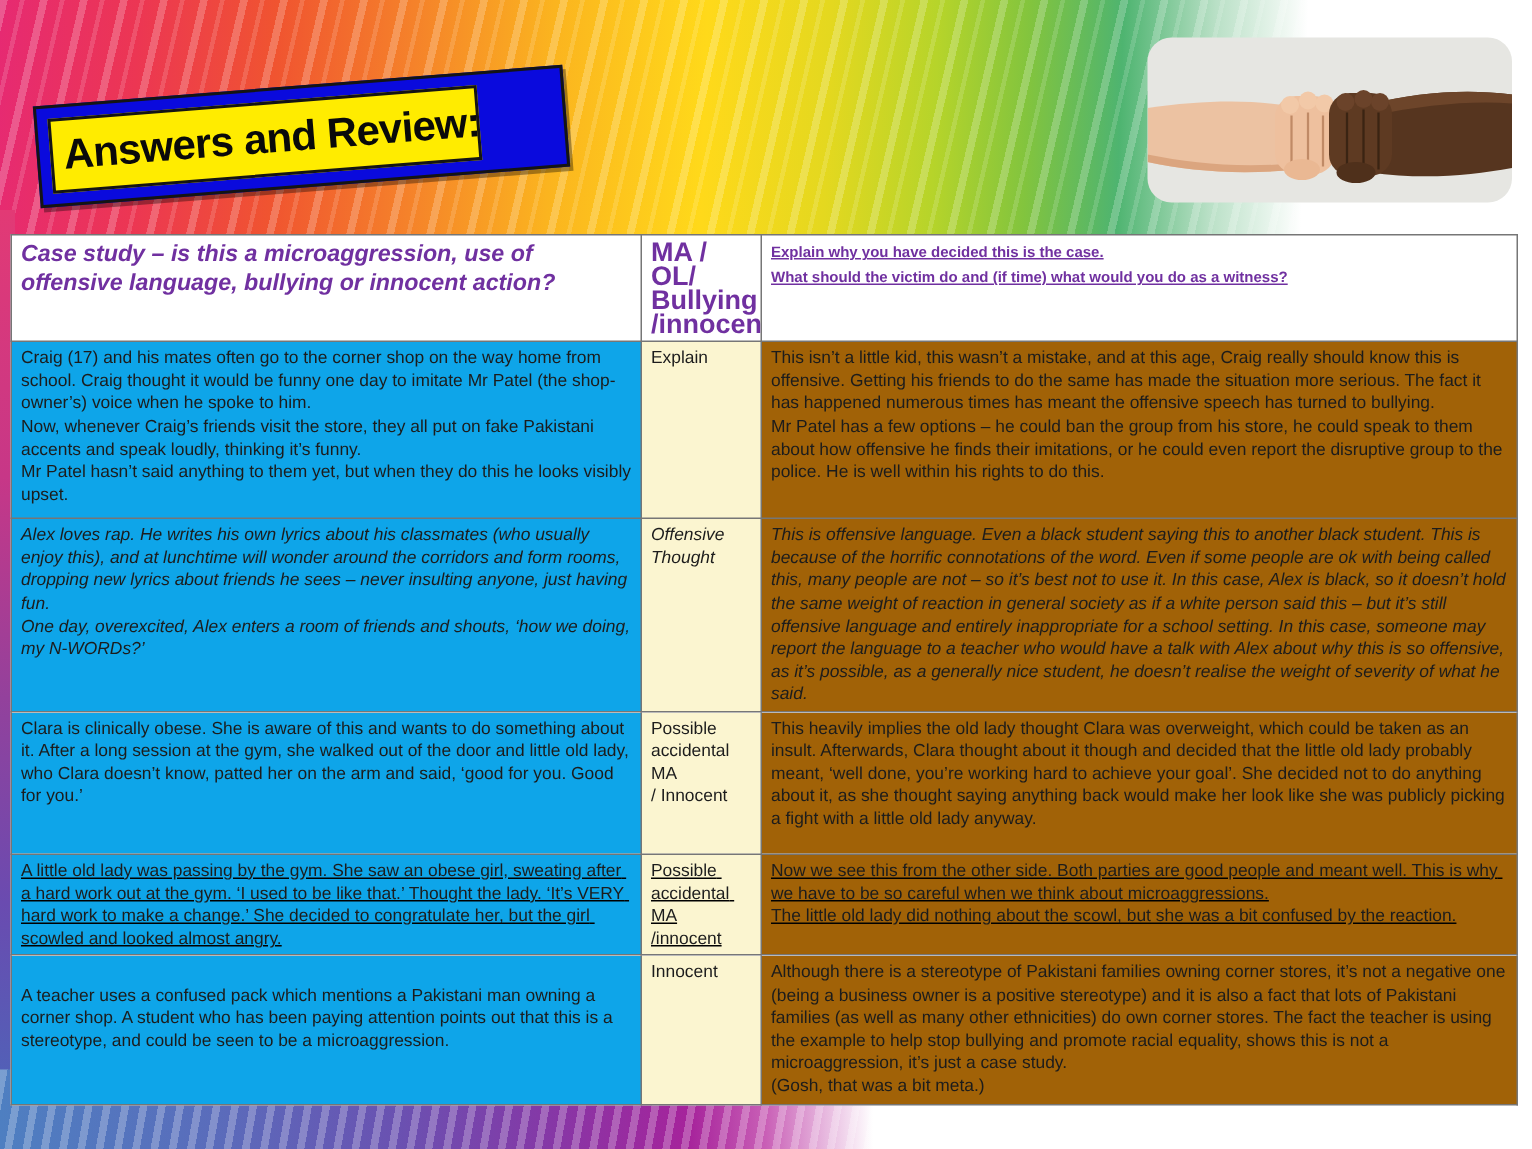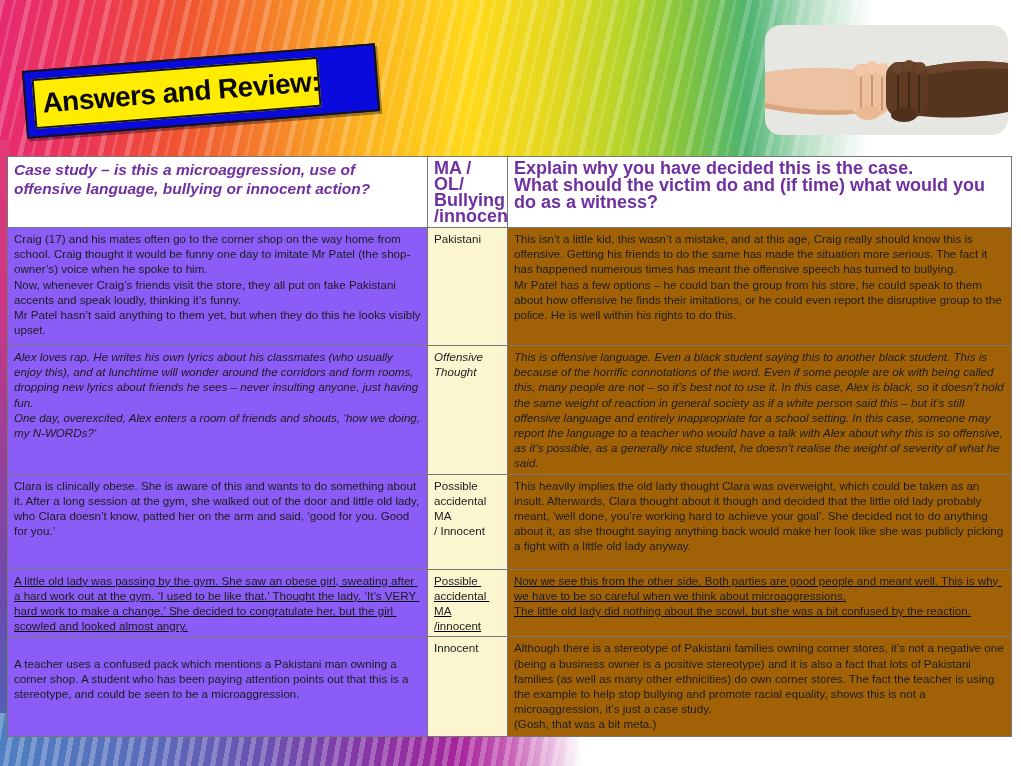--- a/index.html
+++ b/index.html
@@ -61,22 +61,22 @@
     border:1px solid #767676;
     vertical-align:top;
     padding:3px 6px;
     font-size:11.6px;line-height:15.2px;color:#1c1c1c;
     white-space:pre-wrap;
     overflow:hidden;
   }
   .case-table tr.head td{background:#ffffff;color:#7030a0;font-weight:bold;}
   .case-table tr.head td.c1{font-size:15.5px;line-height:19px;font-style:italic;}
   .case-table tr.head td.c2{font-size:18px;line-height:16px;}
-  .case-table tr.head td.c3{font-size:18px;line-height:17px;}
-  .case-table tr.body td.c1{background:#8b5cf6;}
+  .case-table tr.head td.c3{font-size:10px;line-height:17px;text-decoration:underline;}
+  .case-table tr.body td.c1{background:#0ea5e9;}
   .case-table tr.body td.c2{background:#fbf5d0;}
   .case-table tr.body td.c3{background:#a16207;}
   tr.head{height:66px;}
   tr.r0{height:118px;}
   tr.r1{height:123px;font-style:italic;}
   tr.r2{height:95px;}
   tr.r3{height:64px;text-decoration:underline;}
   tr.r4{height:100px;}
 </style>
 </head>
@@ -129,21 +129,21 @@
         <tr class="head">
       <td class="c1">Case study – is this a microaggression, use of offensive language, bullying or innocent action?</td>
       <td class="c2">MA / OL/ Bullying /innocent</td>
       <td class="c3">Explain why you have decided this is the case.
 What should the victim do and (if time) what would you do as a witness?</td>
     </tr>
     <tr class="body r0">
       <td class="c1">Craig (17) and his mates often go to the corner shop on the way home from school. Craig thought it would be funny one day to imitate Mr Patel (the shop-owner’s) voice when he spoke to him.
 Now, whenever Craig’s friends visit the store, they all put on fake Pakistani accents and speak loudly, thinking it’s funny.
 Mr Patel hasn’t said anything to them yet, but when they do this he looks visibly upset.</td>
-      <td class="c2">Pakistani</td>
+      <td class="c2">Explain</td>
       <td class="c3">This isn’t a little kid, this wasn’t a mistake, and at this age, Craig really should know this is offensive. Getting his friends to do the same has made the situation more serious. The fact it has happened numerous times has meant the offensive speech has turned to bullying.
 Mr Patel has a few options – he could ban the group from his store, he could speak to them about how offensive he finds their imitations, or he could even report the disruptive group to the police. He is well within his rights to do this.</td>
     </tr>
     <tr class="body r1">
       <td class="c1">Alex loves rap. He writes his own lyrics about his classmates (who usually enjoy this), and at lunchtime will wonder around the corridors and form rooms, dropping new lyrics about friends he sees – never insulting anyone, just having fun.
 One day, overexcited, Alex enters a room of friends and shouts, ‘how we doing, my N-WORDs?’</td>
       <td class="c2">Offensive Thought</td>
       <td class="c3">This is offensive language. Even a black student saying this to another black student. This is because of the horrific connotations of the word. Even if some people are ok with being called this, many people are not – so it’s best not to use it. In this case, Alex is black, so it doesn’t hold the same weight of reaction in general society as if a white person said this – but it’s still offensive language and entirely inappropriate for a school setting. In this case, someone may report the language to a teacher who would have a talk with Alex about why this is so offensive, as it’s possible, as a generally nice student, he doesn’t realise the weight of severity of what he said.</td>
     </tr>
     <tr class="body r2">

